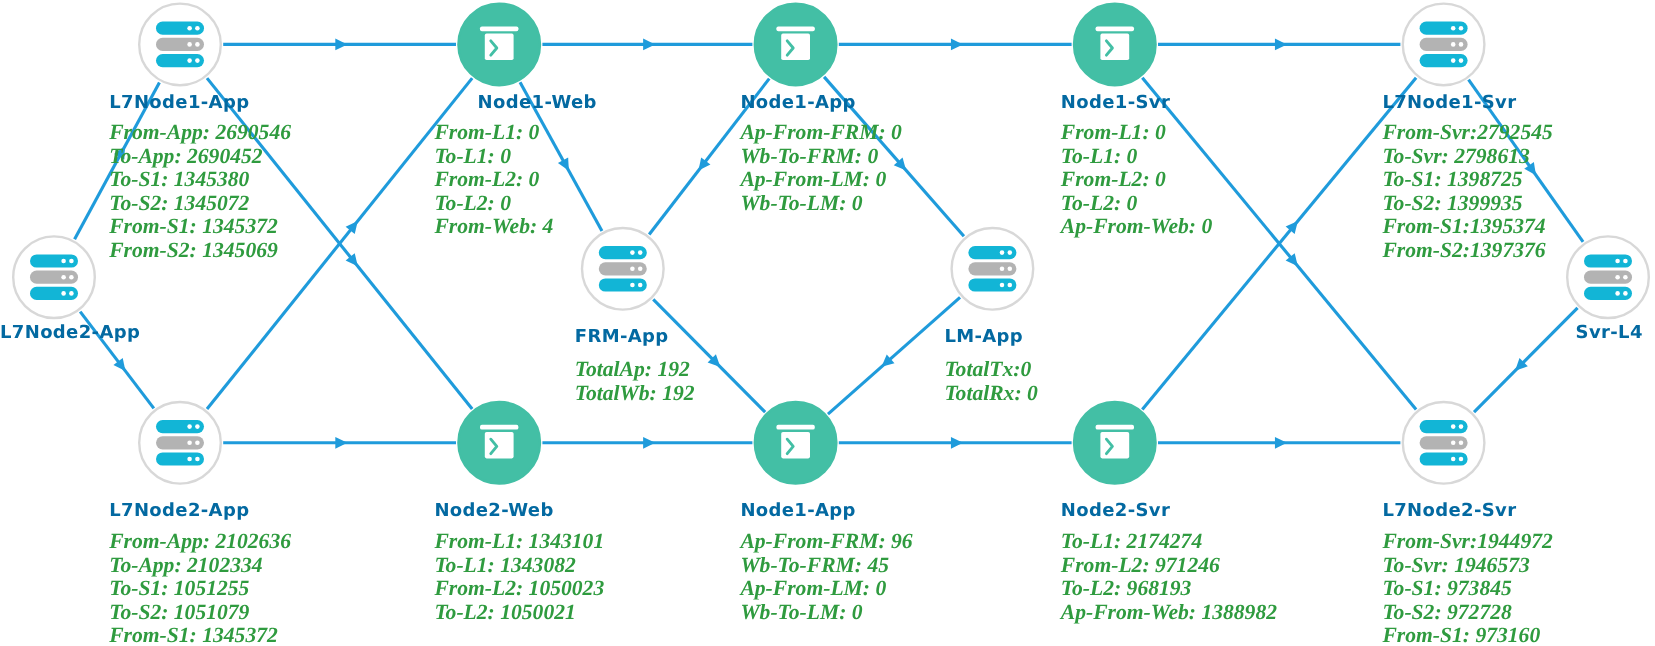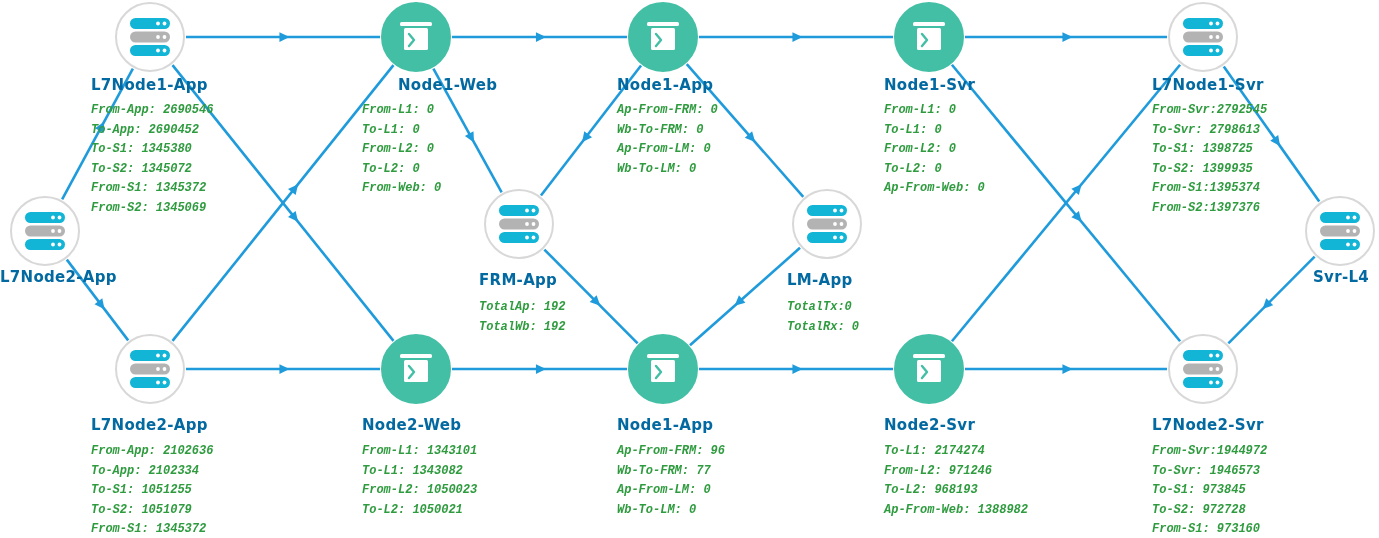--- a/index.html
+++ b/index.html
@@ -47,24 +47,24 @@
     position: absolute;
     font-family: "DejaVu Sans", sans-serif;
     font-weight: bold;
     font-size: 15px;
     color: #0369a1;
     white-space: nowrap;
     letter-spacing: 0.3px;
   }
   .stats {
     position: absolute;
-    font-family: Liberation Mono, monospace;
+    font-family: Liberation Serif, serif;
     font-style: italic;
     font-weight: bold;
-    font-size: 12px;
+    font-size: 18px;
     color: #2f9b3f;
     white-space: nowrap;
     line-height: 19.5px;
   }
   .stats div { white-space: nowrap; }
 </style>
 </head>
 <body>
 
 <div id="canvas">
@@ -161,21 +161,21 @@
             <path d="M13 17 l5 6 -5 6" fill="none" stroke="#43bfa5" stroke-width="2.4" stroke-linecap="round" stroke-linejoin="round"></path>
           </svg>
         </span>
       </div>
       <div class="label" style="left: 362px; top: 76px; margin-left: 36px;">Node1-Web</div>
       <div class="stats" style="left: 362px; top: 101px;">
         <div>From-L1: 0</div>
         <div>To-L1: 0</div>
         <div>From-L2: 0</div>
         <div>To-L2: 0</div>
-        <div>From-Web: 0</div>
+        <div>From-Web: 4</div>
       </div>
       <div class="node teal" style="left: 628px; top: 2px;">
         <span>
           <svg width="40" height="40" viewBox="0 0 40 40">
             <rect x="4" y="5" width="32" height="4" rx="1.6" fill="#ffffff"></rect>
             <rect x="8" y="11" width="24" height="22" rx="1.5" fill="#ffffff"></rect>
             <path d="M13 17 l5 6 -5 6" fill="none" stroke="#43bfa5" stroke-width="2.4" stroke-linecap="round" stroke-linejoin="round"></path>
           </svg>
         </span>
       </div>
@@ -327,21 +327,21 @@
           <svg width="40" height="40" viewBox="0 0 40 40">
             <rect x="4" y="5" width="32" height="4" rx="1.6" fill="#ffffff"></rect>
             <rect x="8" y="11" width="24" height="22" rx="1.5" fill="#ffffff"></rect>
             <path d="M13 17 l5 6 -5 6" fill="none" stroke="#43bfa5" stroke-width="2.4" stroke-linecap="round" stroke-linejoin="round"></path>
           </svg>
         </span>
       </div>
       <div class="label" style="left: 617px; top: 416px;">Node1-App</div>
       <div class="stats" style="left: 617px; top: 442px;">
         <div>Ap-From-FRM: 96</div>
-        <div>Wb-To-FRM: 77</div>
+        <div>Wb-To-FRM: 45</div>
         <div>Ap-From-LM: 0</div>
         <div>Wb-To-LM: 0</div>
       </div>
       <div class="node teal" style="left: 894px; top: 334px;">
         <span>
           <svg width="40" height="40" viewBox="0 0 40 40">
             <rect x="4" y="5" width="32" height="4" rx="1.6" fill="#ffffff"></rect>
             <rect x="8" y="11" width="24" height="22" rx="1.5" fill="#ffffff"></rect>
             <path d="M13 17 l5 6 -5 6" fill="none" stroke="#43bfa5" stroke-width="2.4" stroke-linecap="round" stroke-linejoin="round"></path>
           </svg>

